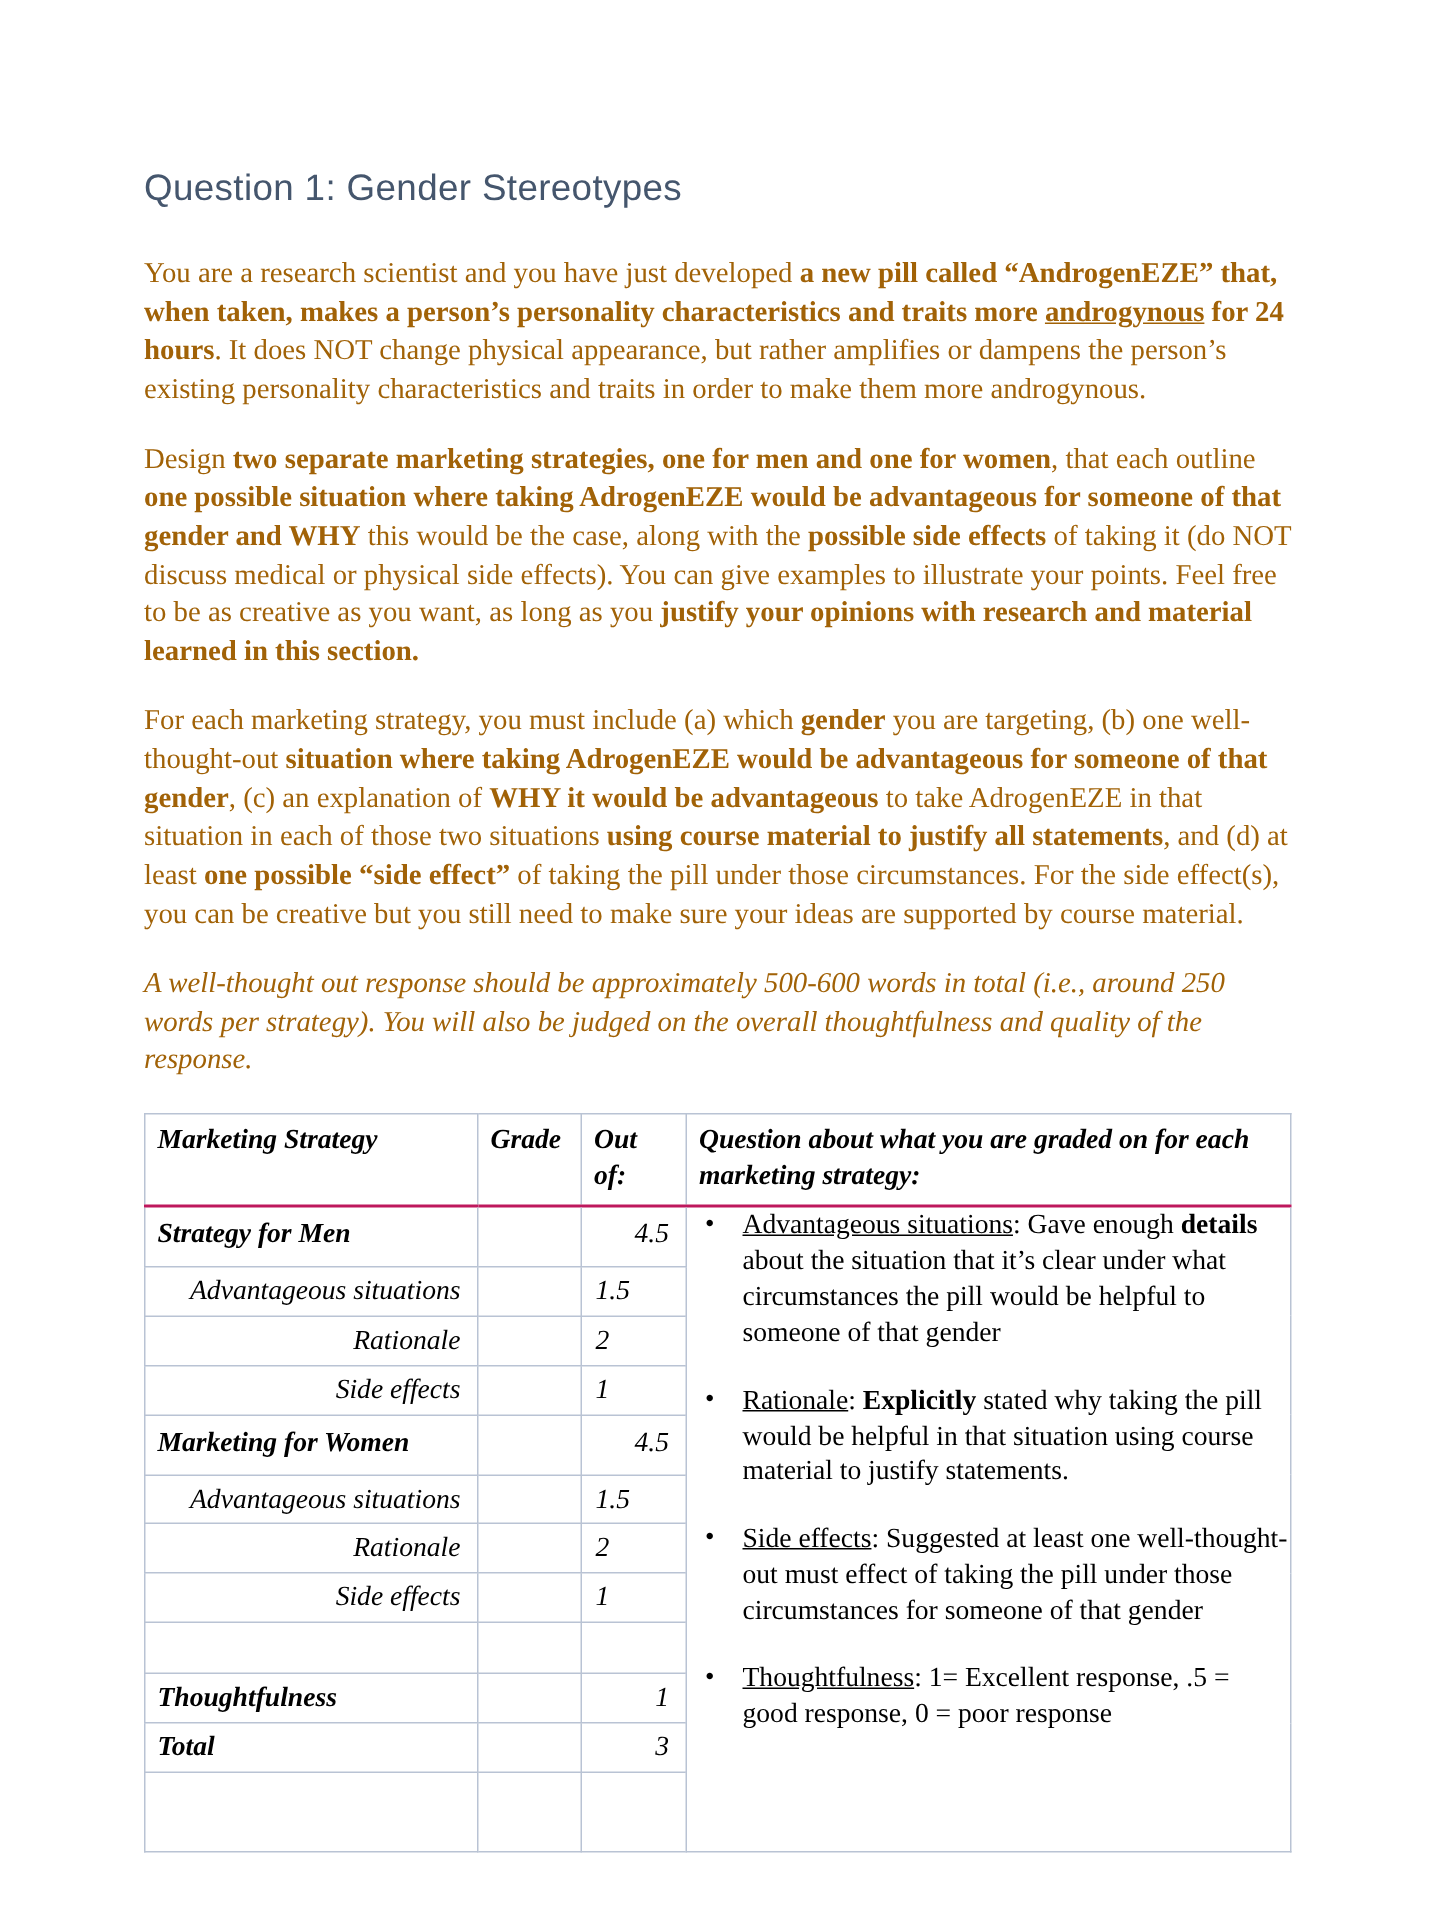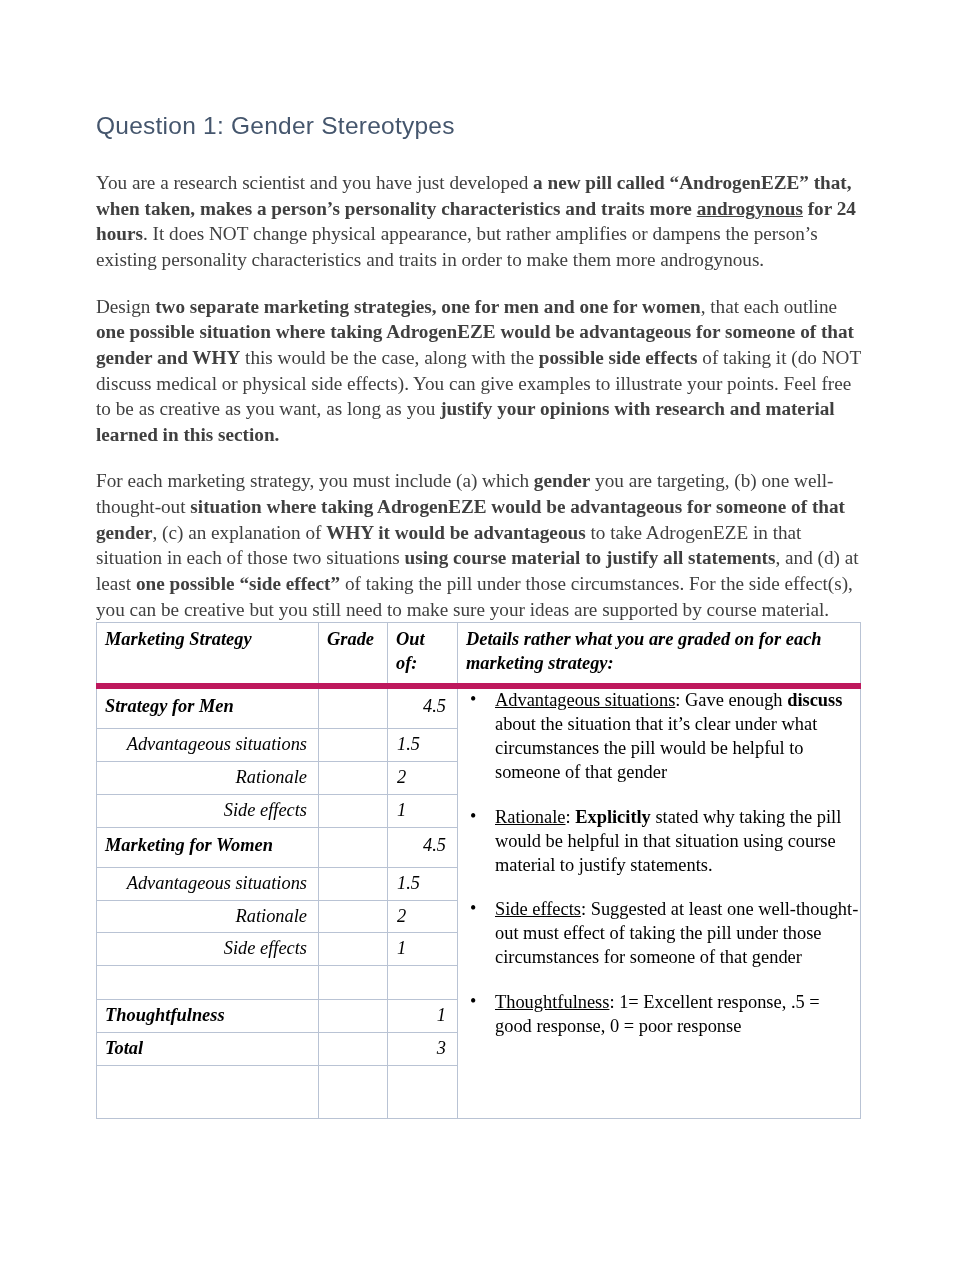--- a/index.html
+++ b/index.html
@@ -36,21 +36,21 @@
     margin: 0 0 30px 0;
     padding: 0;
   }
 
   
   .para {
     font-size: 19.2px;
     line-height: 1.335;
     margin: 0 0 21px 0;
     text-align: left;
-    color: #404040;
+    color: #a16207;
   }
   .para:last-of-type { margin-bottom: 0; }
   .para b, .para strong { font-weight: bold; }
   .para u { text-decoration: underline; }
   .para.italic {
     font-style: italic;
     margin-bottom: 22px;
   }
 
   
@@ -73,21 +73,21 @@
   }
 
   
   .col-strategy { width: 222px; }
   .col-grade    { width: 69px;  }
   .col-outof    { width: 70px;  }
   .col-details  { width: 403px; }
 
   
   tr.head-row td {
-    border-bottom: 6px solid #be185d;
+    border-bottom: 2px solid #be185d;
   }
   tr.head-row .cell {
     font-weight: bold;
     font-style: italic;
     padding-top: 5px;
     padding-bottom: 7px;
   }
 
   
   .major .cell {
@@ -164,57 +164,58 @@
 <div class="page">
 
   <h1 class="doc-heading">Question 1: Gender Stereotypes</h1>
 
   <p class="para"><span>You are a research scientist and you have just developed </span><b>a new pill called “AndrogenEZE” that, when taken, makes a person’s personality characteristics and traits more </b><b><u>androgynous</u></b><b> for 24 hours</b><span>. It does NOT change physical appearance, but rather amplifies or dampens the person’s existing personality characteristics and traits in order to make them more androgynous.</span></p>
 
   <p class="para"><span>Design </span><b>two separate marketing strategies, one for men and one for women</b><span>, that each outline </span><b>one possible situation where taking AdrogenEZE would be advantageous for someone of that gender and WHY</b><span> this would be the case, along with the </span><b>possible side effects</b><span> of taking it (do NOT discuss medical or physical side effects). You can give examples to illustrate your points. Feel free to be as creative as you want, as long as you </span><b>justify your opinions with research and material learned in this section.</b></p>
 
   <p class="para"><span>For each marketing strategy, you must include (a) which </span><b>gender</b><span> you are targeting, (b) one well-thought-out </span><b>situation where taking AdrogenEZE would be advantageous for someone of that gender</b><span>, (c) an explanation of </span><b>WHY it would be advantageous</b><span> to take AdrogenEZE in that situation in each of those two situations </span><b>using course material to justify all statements</b><span>, and (d) at least </span><b>one possible “side effect”</b><span> of taking the pill under those circumstances. For the side effect(s), you can be creative but you still need to make sure your ideas are supported by course material.</span></p>
 
+  <p class="para italic">A well-thought out response should be approximately 500-600 words in total (i.e., around 250 words per strategy).  You will also be judged on the overall thoughtfulness and quality of the response.</p>
 
   <table class="grade-table">
     <colgroup>
       <col class="col-strategy">
         <col class="col-grade">
         <col class="col-outof">
         <col class="col-details">
     </colgroup>
     <tbody>
       <tr class="head-row">
         <td>
             <div class="cell">Marketing Strategy</div>
           </td>
         <td>
             <div class="cell">Grade</div>
           </td>
         <td>
             <div class="cell">Out of:</div>
           </td>
         <td>
-            <div class="cell">Details rather what you are graded on for each marketing strategy:</div>
+            <div class="cell">Question about what you are graded on for each marketing strategy:</div>
           </td>
       </tr>
 
       <tr class="row-tall">
         <td class="major">
             <div class="cell">Strategy for Men</div>
           </td>
         <td>
             <div class="cell">&nbsp;</div>
           </td>
         <td class="major-val">
             <div class="cell">4.5</div>
           </td>
         <td class="details-cell" rowspan="12">
           <ul class="details-list">
-            <li><u>Advantageous situations</u><span>: Gave enough </span><b>discuss</b><span> about the situation that it’s clear under what circumstances the pill would be helpful to someone of that gender</span></li>
+            <li><u>Advantageous situations</u><span>: Gave enough </span><b>details</b><span> about the situation that it’s clear under what circumstances the pill would be helpful to someone of that gender</span></li>
             <li><u>Rationale</u><span>: </span><b>Explicitly</b><span> stated why taking the pill would be helpful in that situation using course material to justify statements.</span></li>
             <li><u>Side effects</u><span>: Suggested at least one well-thought-out must effect of taking the pill under those circumstances for someone of that gender</span></li>
             <li><u>Thoughtfulness</u><span>: 1= Excellent response, .5 = good response, 0 = poor response</span></li>
           </ul>
         </td>
       </tr>
 
       <tr>
         <td class="sub">
             <div class="cell">Advantageous situations</div>

